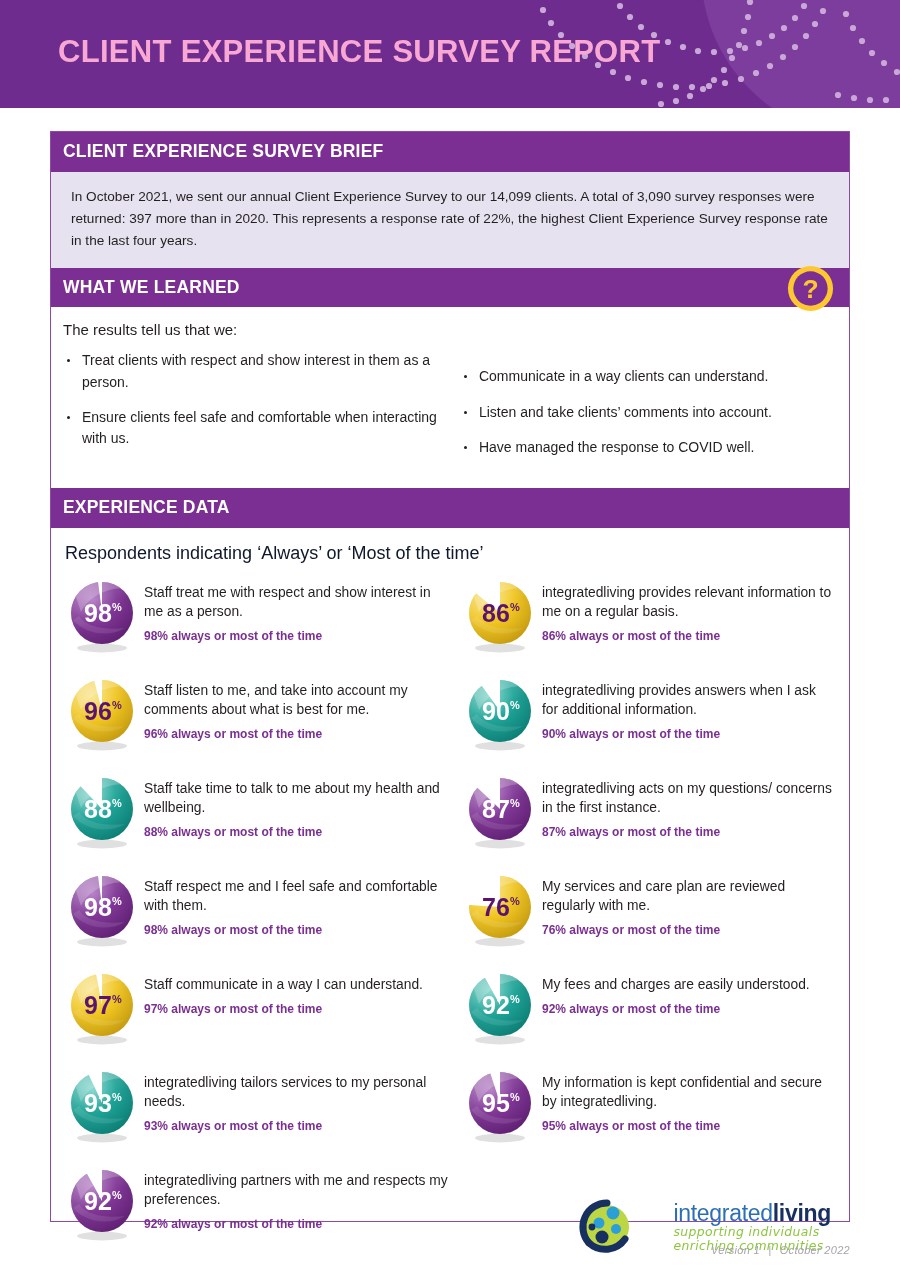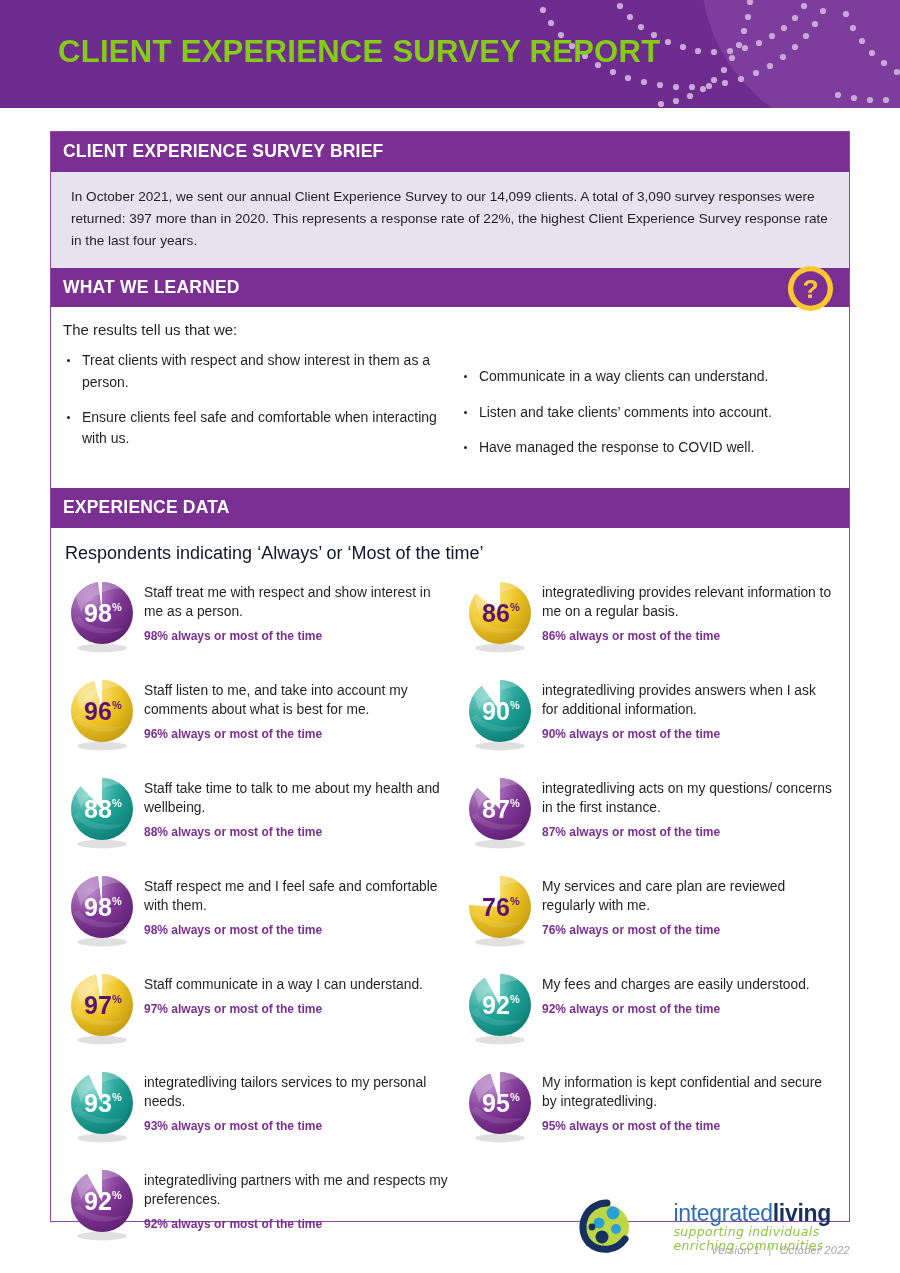--- a/index.html
+++ b/index.html
@@ -18,21 +18,21 @@
     background: #6e2c8f;
     overflow: hidden;
   }
   .header-deco { position:absolute; inset:0; pointer-events:none; }
   .header-title {
     position: absolute;
     left: 58px; top: 34px;
     font-size: 31px;
     font-weight: 700;
     letter-spacing: 0.3px;
-    color: #84cc16;
+    color: #f9a8d4;
     font-family: "Liberation Sans", sans-serif;
     white-space: nowrap;
   }
 
   
   .panel {
     position: absolute;
     left: 50px; top: 131px;
     width: 800px; height: 1091px;
     border: 1.5px solid #8a4ba6;

